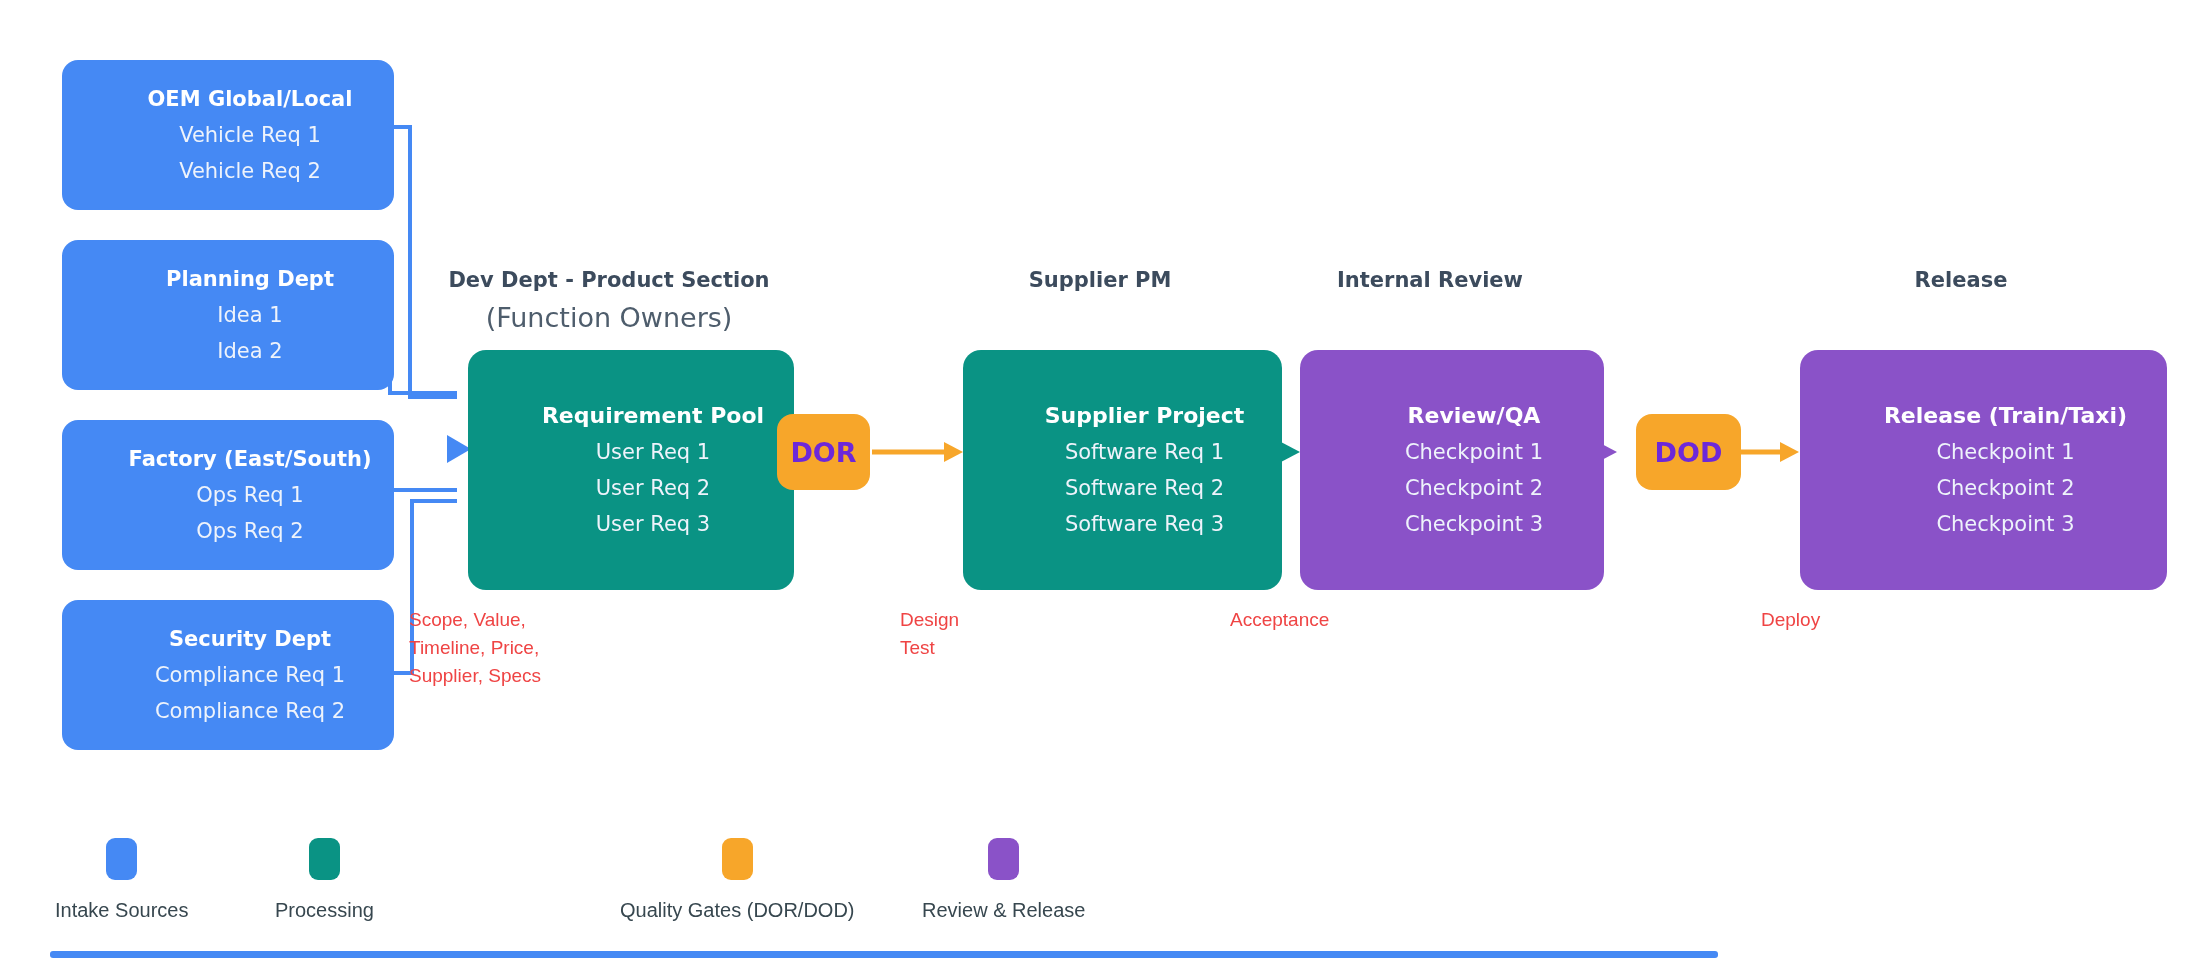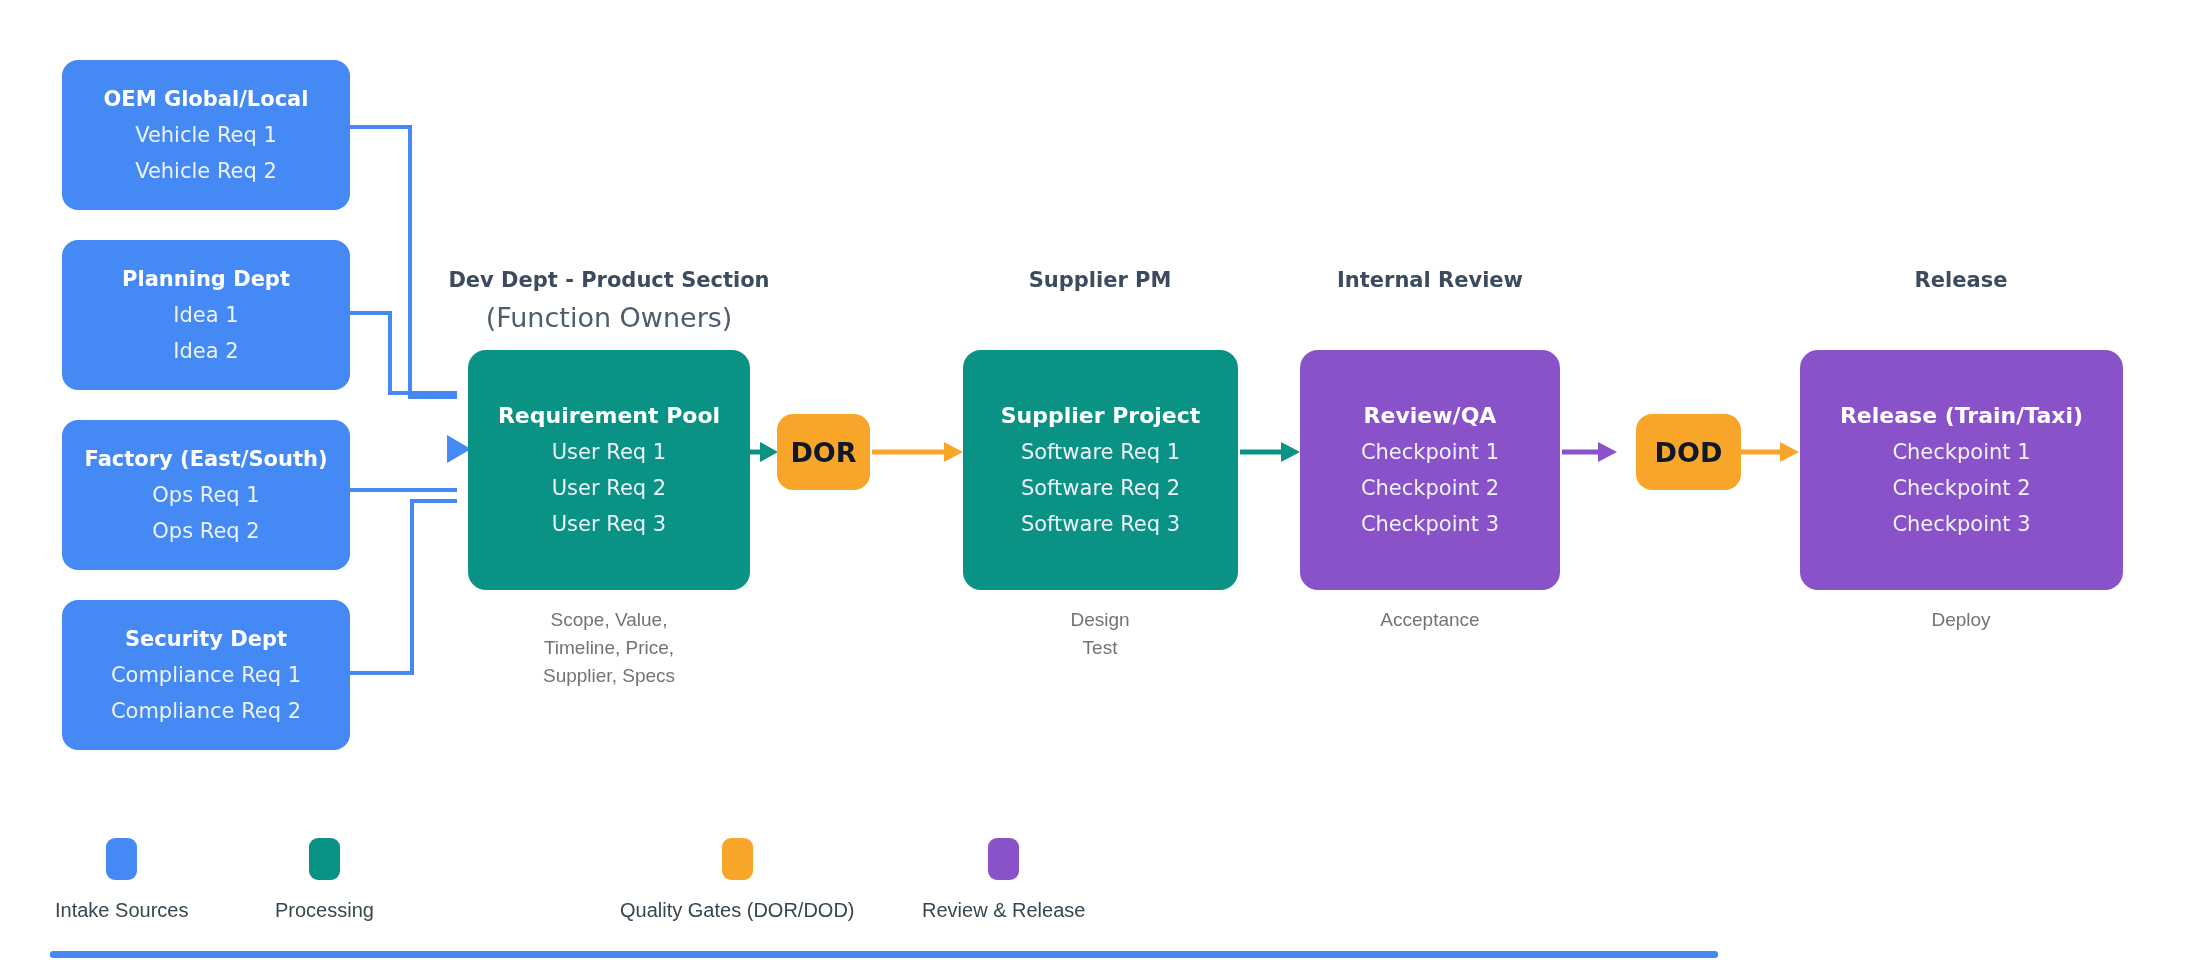--- a/index.html
+++ b/index.html
@@ -5,46 +5,46 @@
   html,body{margin:0;padding:0;background:#ffffff;}
   #canvas{
     position:relative;width:2200px;height:960px;background:#ffffff;overflow:hidden;
     font-family:"DejaVu Sans",sans-serif;
   }
   #connector-layer{position:absolute;left:0;top:0;width:2200px;height:960px;}
 
   
   .box{
     position:absolute;border-radius:16px;display:flex;flex-direction:column;
-    justify-content:center;align-items:center;text-align:center;color:#ffffff;
+    justify-content:center;align-items:center;text-align:center;color:#ffffff;padding-left:44px;
   }
   .box .title{font-weight:bold;font-size:21px;line-height:36px;color:#ffffff;}
   .box .line{font-size:21px;line-height:36px;color:#eef3fb;}
   .intake{left:62px;width:288px;height:150px;background:#4589F4;}
   .flowbox{top:350px;height:240px;background:#0A9384;border-radius:18px;}
   .flowbox .title{font-size:22px;}
   .purplebox{background:#8A52C8;}
   .gate{
     position:absolute;top:414px;height:76px;background:#F7A62A;border-radius:16px;
     display:flex;justify-content:center;align-items:center;
-    font-weight:bold;font-size:27px;color:#0f172a;
+    font-weight:bold;font-size:27px;color:#6d28d9;
   }
 
   
   .col-header{
     position:absolute;top:268px;width:400px;text-align:center;
     font-weight:bold;font-size:21px;color:#3C4B5D;
   }
   .col-subtitle{
     position:absolute;top:302px;width:400px;text-align:center;
     font-size:27px;color:#4E5D6C;
   }
   .footnote{
-    position:absolute;top:606px;width:400px;text-align:center;
-    font-family:"Liberation Sans",sans-serif;font-size:19px;line-height:28px;color:#737373;
+    position:absolute;top:606px;width:400px;text-align:left;
+    font-family:"Liberation Sans",sans-serif;font-size:19px;line-height:28px;color:#ef4444;
   }
 
   
   .legend-item{position:absolute;top:838px;height:44px;display:flex;align-items:center;gap:19px;flex-direction:column;}
   .legend-swatch{width:31px;height:42px;border-radius:9px;flex:0 0 auto;}
   .legend-label{
     font-family:"Liberation Sans",sans-serif;font-size:20px;color:#37474F;white-space:nowrap;
   }
 
   

